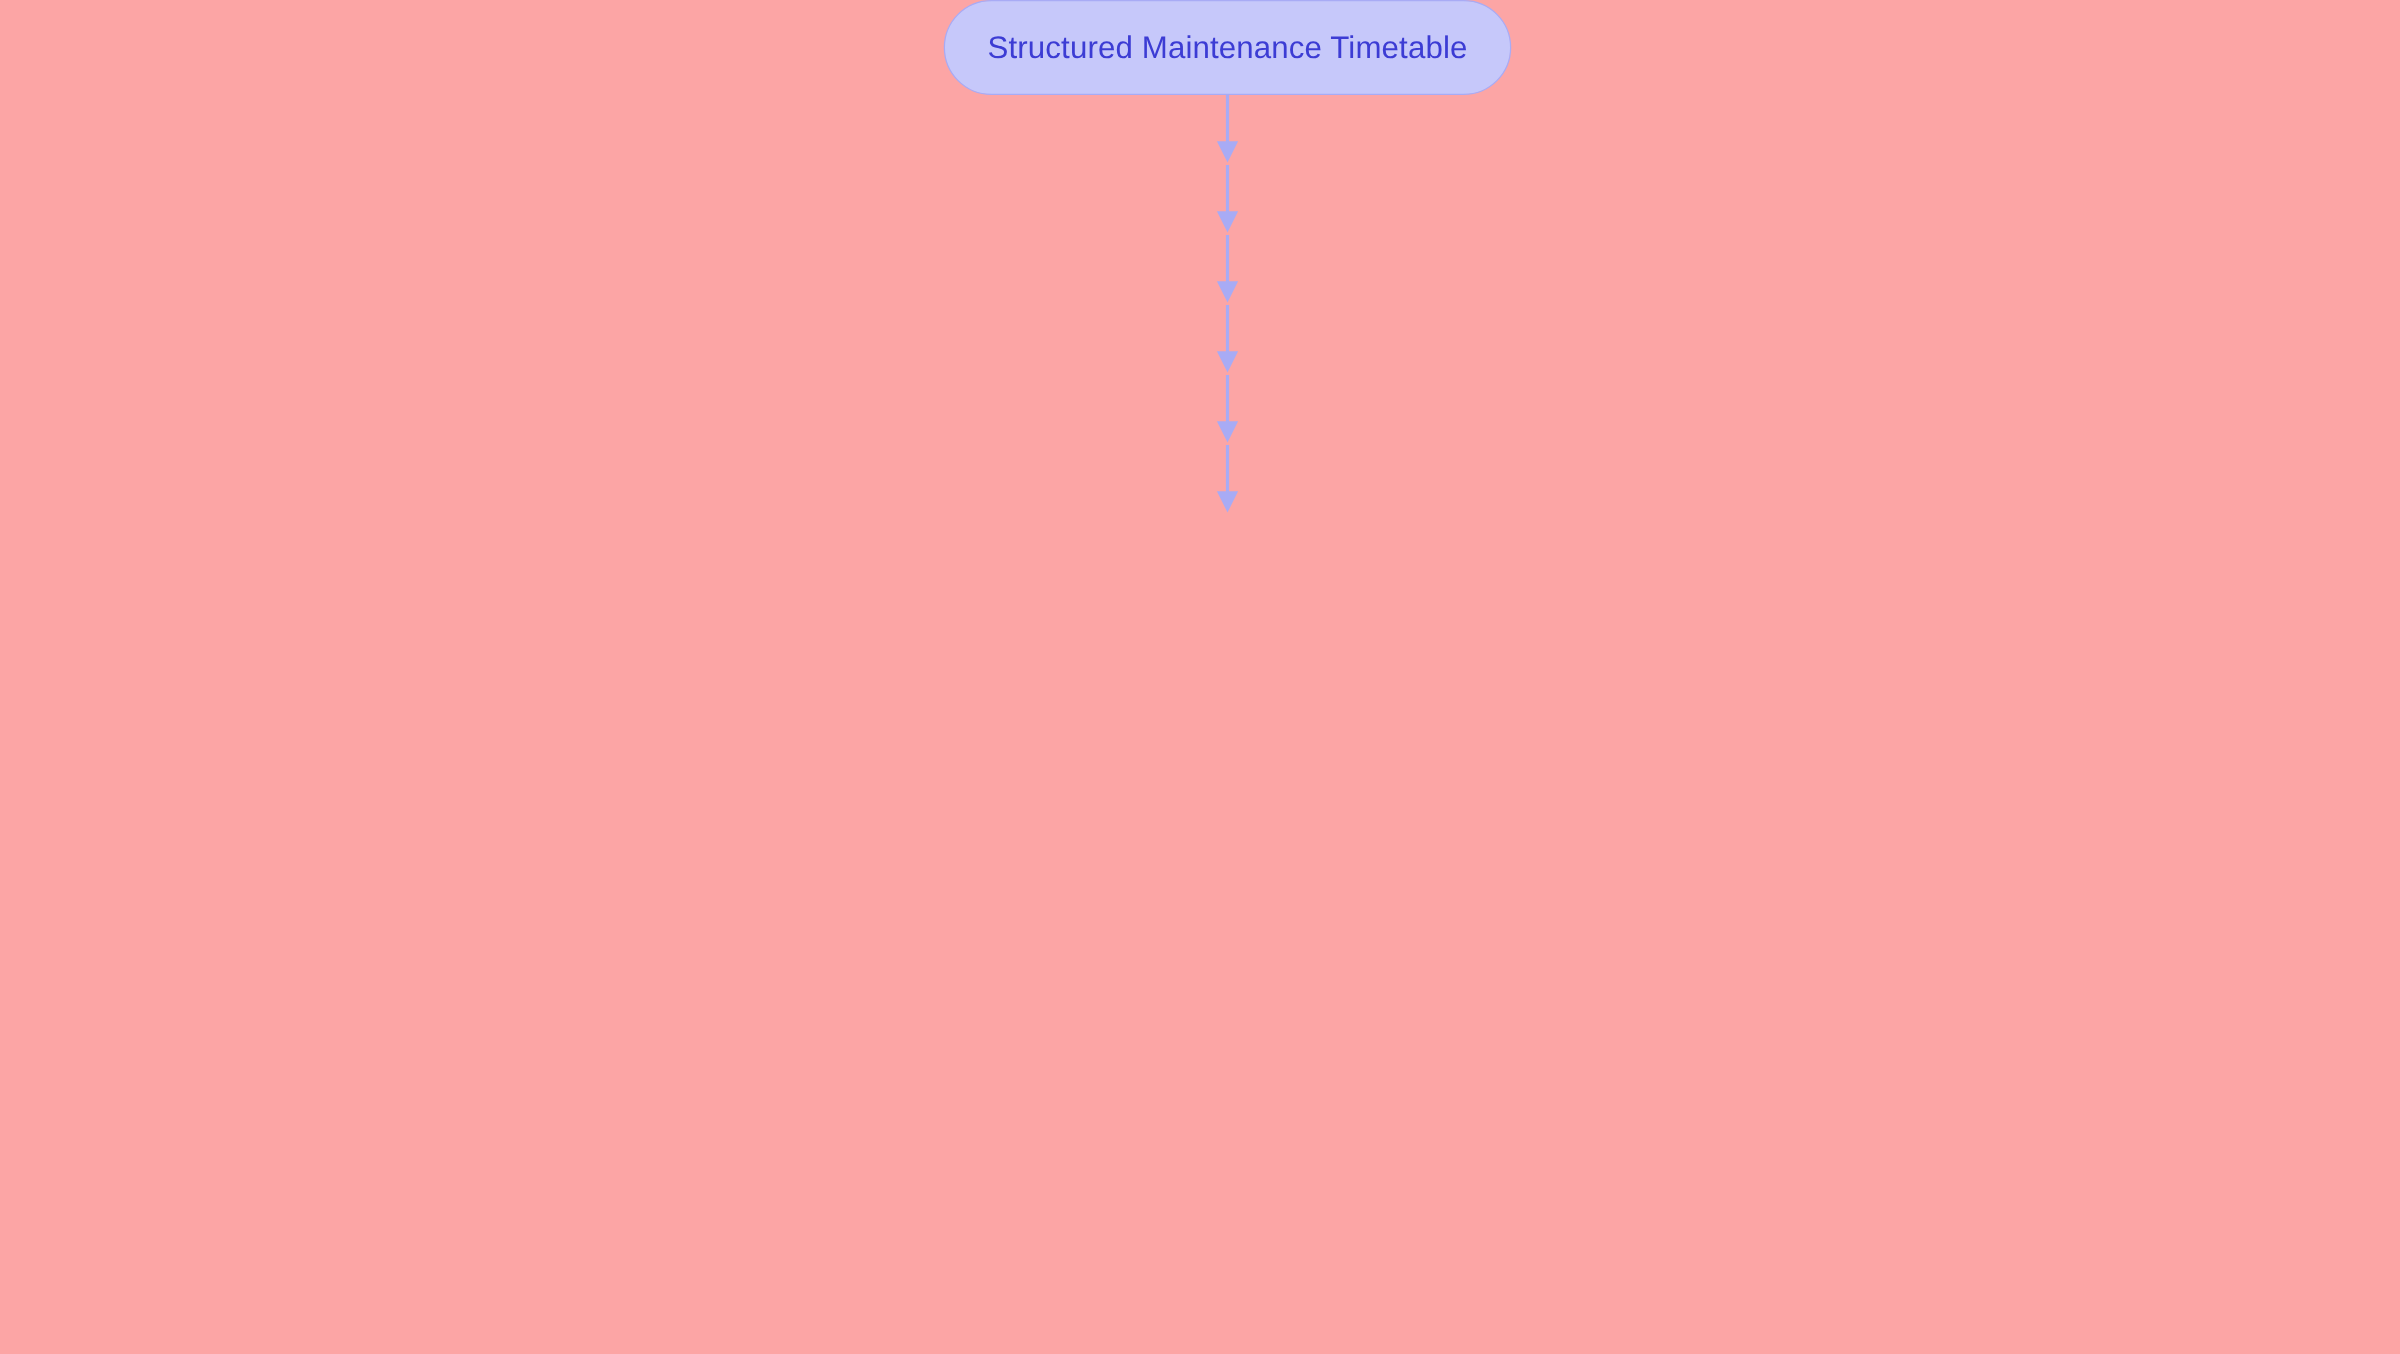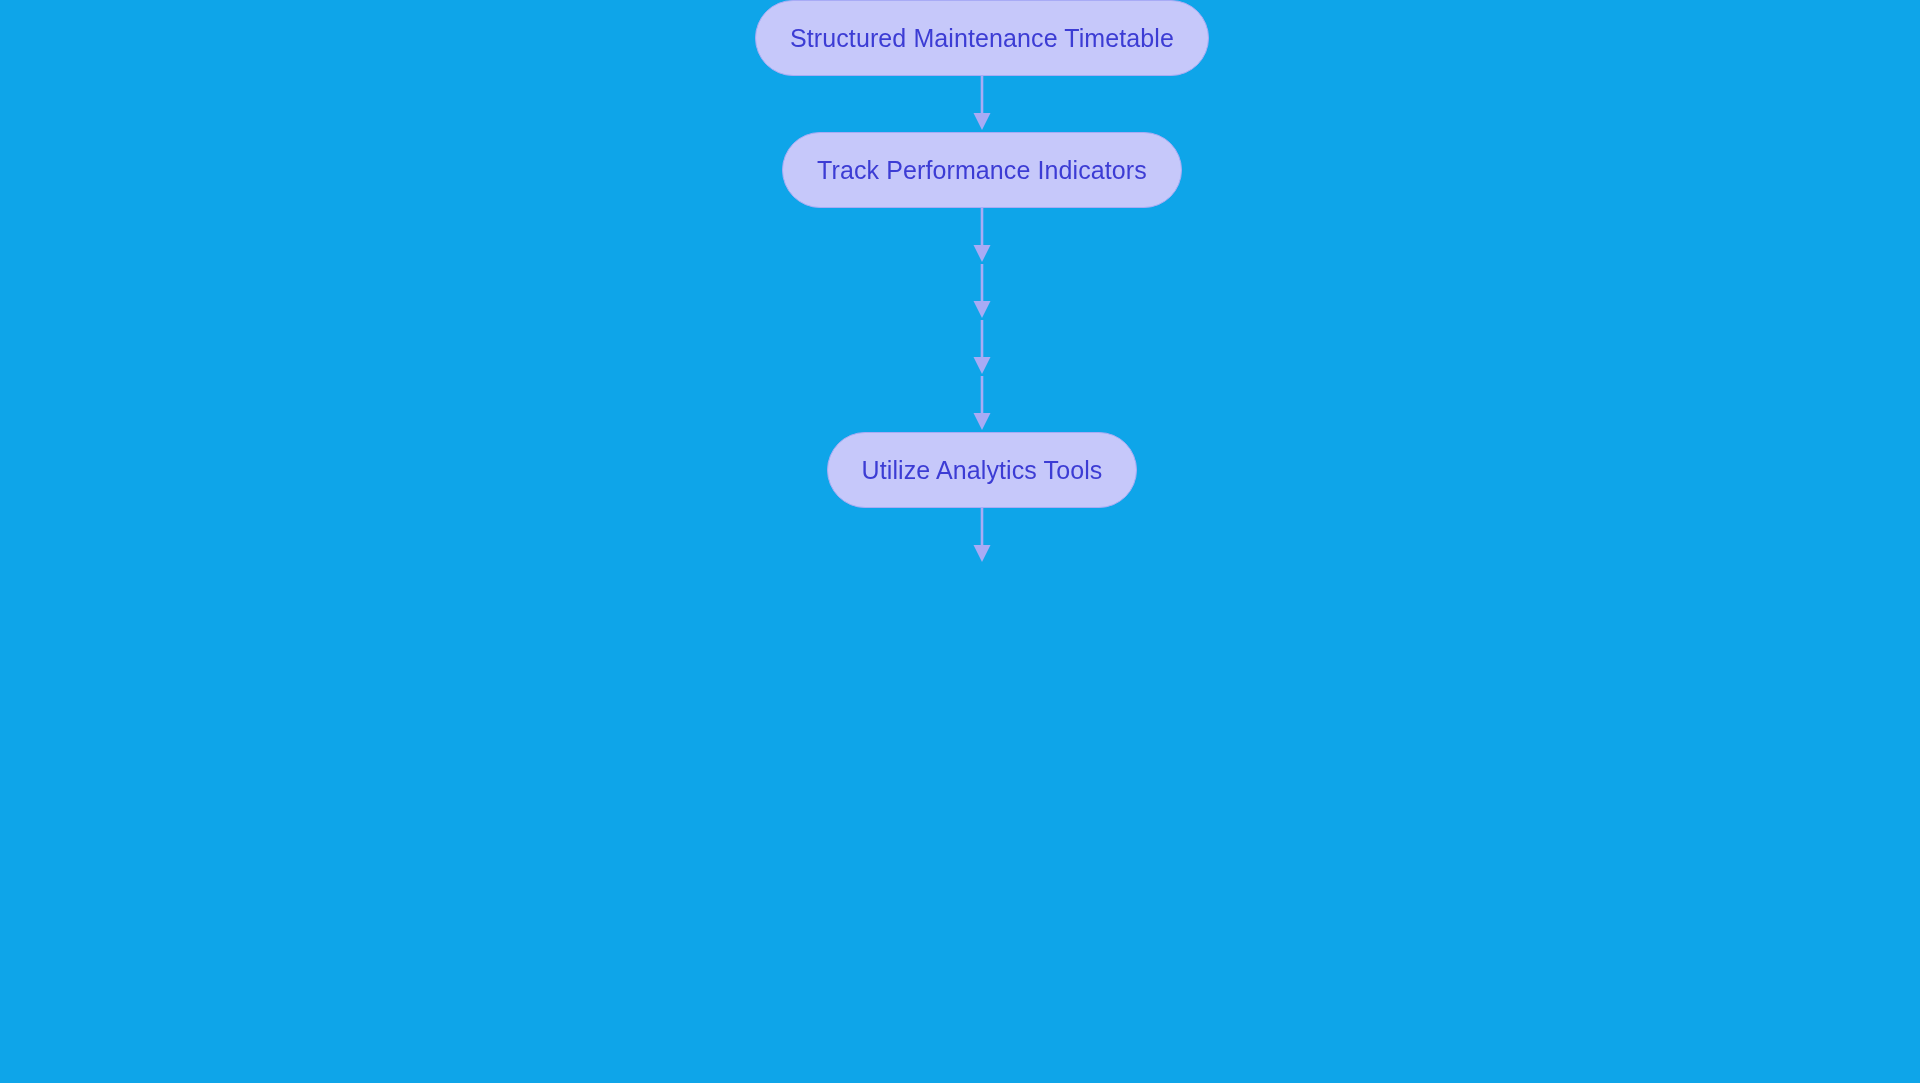--- a/index.html
+++ b/index.html
@@ -11,21 +11,21 @@
     height: 1083px;
     background: #ffffff;
     font-family: "Liberation Sans", sans-serif;
     overflow: hidden;
   }
 
   #flowchart {
     position: relative;
     width: 1920px;
     height: 1083px;
-    background: #0ea5e9;
+    background: #fca5a5;
     display: flex;
     flex-direction: column;
     align-items: center;
     box-sizing: border-box;
     padding-left: 44px;
   }
 
   .flow-row {
     display: flex;
     flex-direction: column;
@@ -81,25 +81,20 @@
     <div class="node">
       <span class="node-label">Structured Maintenance Timetable</span>
     </div>
   </div>
 
   <svg class="connector" viewBox="0 0 40 56" aria-hidden="true">
     <line class="conn-line" x1="20" y1="0" x2="20" y2="40"></line>
     <polygon class="conn-head" points="20,54 11.5,37 28.5,37"></polygon>
   </svg>
 
-  <div class="flow-row">
-    <div class="node">
-      <span class="node-label">Track Performance Indicators</span>
-    </div>
-  </div>
 
   <svg class="connector" viewBox="0 0 40 56" aria-hidden="true">
     <line class="conn-line" x1="20" y1="0" x2="20" y2="40"></line>
     <polygon class="conn-head" points="20,54 11.5,37 28.5,37"></polygon>
   </svg>
 
 
   <svg class="connector" viewBox="0 0 40 56" aria-hidden="true">
     <line class="conn-line" x1="20" y1="0" x2="20" y2="40"></line>
     <polygon class="conn-head" points="20,54 11.5,37 28.5,37"></polygon>
@@ -110,25 +105,20 @@
     <line class="conn-line" x1="20" y1="0" x2="20" y2="40"></line>
     <polygon class="conn-head" points="20,54 11.5,37 28.5,37"></polygon>
   </svg>
 
 
   <svg class="connector" viewBox="0 0 40 56" aria-hidden="true">
     <line class="conn-line" x1="20" y1="0" x2="20" y2="40"></line>
     <polygon class="conn-head" points="20,54 11.5,37 28.5,37"></polygon>
   </svg>
 
-  <div class="flow-row">
-    <div class="node">
-      <span class="node-label">Utilize Analytics Tools</span>
-    </div>
-  </div>
 
   <svg class="connector" viewBox="0 0 40 56" aria-hidden="true">
     <line class="conn-line" x1="20" y1="0" x2="20" y2="40"></line>
     <polygon class="conn-head" points="20,54 11.5,37 28.5,37"></polygon>
   </svg>
 
 
 </div>
 
 </body></html>

